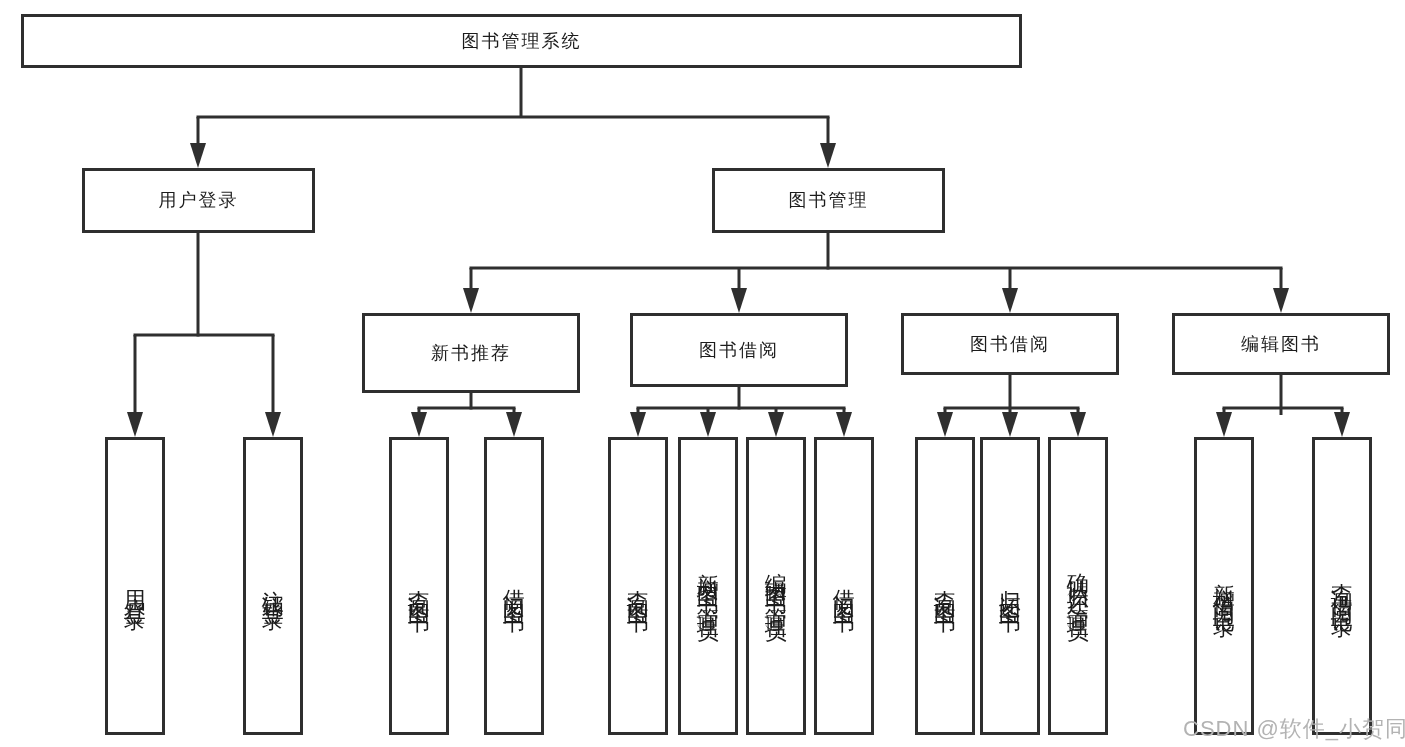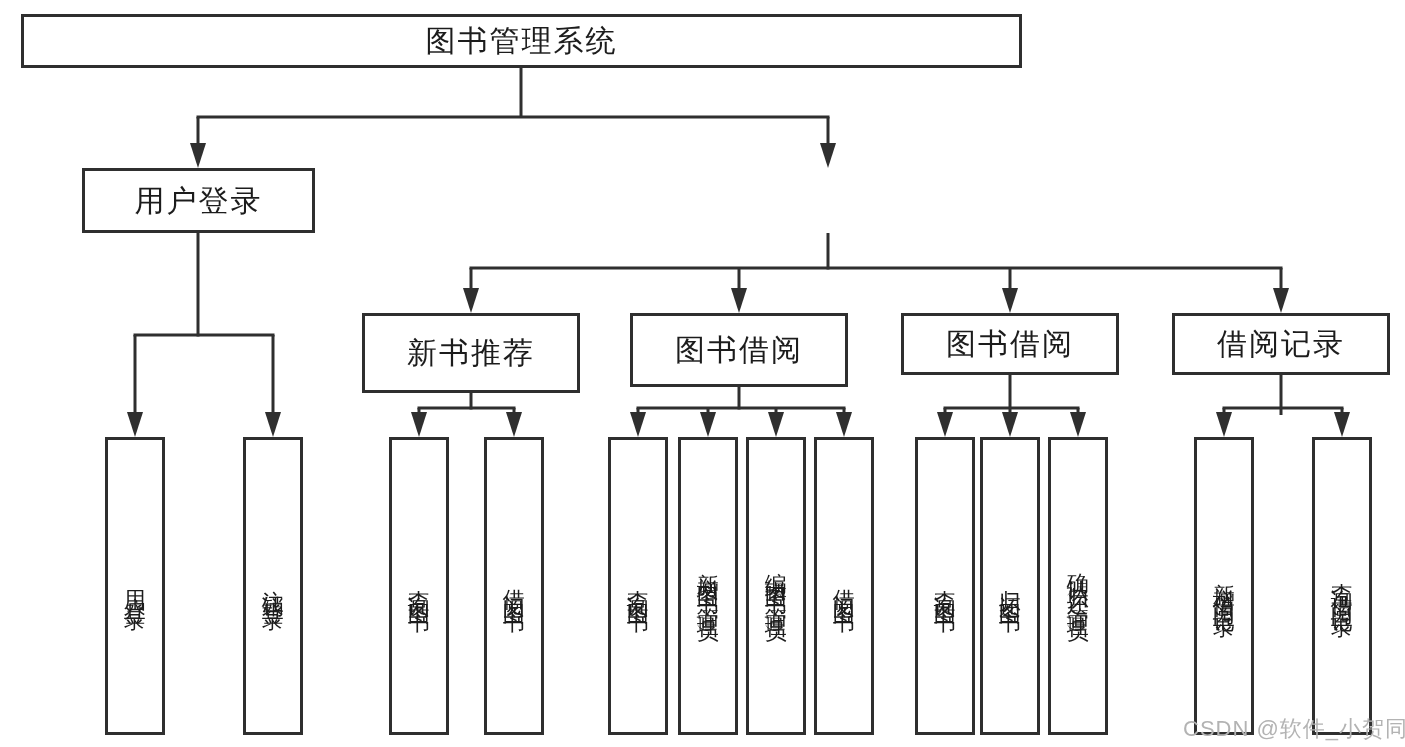--- a/index.html
+++ b/index.html
@@ -22,21 +22,21 @@
     background: #ffffff;
     border: 3px solid #2f2f2f;
     display: flex;
     align-items: center;
     justify-content: center;
     color: #1c1c1c;
     z-index: 1;
     line-height: 1.25;
   }
   .box.h {
-    font-size: 30px;
+    font-size: 18px;
     letter-spacing: 2px;
     white-space: nowrap;
   }
   .box.v {
     writing-mode: vertical-rl;
     text-orientation: mixed;
     font-size: 22px;
     letter-spacing: 7px;
     white-space: nowrap;
   }
@@ -121,25 +121,26 @@
       <polygon points="1002,412 1018,412 1010,437"></polygon>
       <polygon points="1070,412 1086,412 1078,437"></polygon>
       <polygon points="1216,412 1232,412 1224,437"></polygon>
       <polygon points="1334,412 1350,412 1342,437"></polygon>
     </g>
   </svg>
 
   <div class="box h" style="left:21px;top:14px;width:1001px;height:54px">图书管理系统</div>
 
   <div class="box h" style="left:82px;top:168px;width:233px;height:65px">用户登录</div>
+  <div class="box h" style="left:712px;top:168px;width:233px;height:65px">图书管理</div>
 
   <div class="box h" style="left:362px;top:313px;width:218px;height:80px">新书推荐</div>
   <div class="box h" style="left:630px;top:313px;width:218px;height:74px">图书借阅</div>
   <div class="box h" style="left:901px;top:313px;width:218px;height:62px">图书借阅</div>
-  <div class="box h" style="left:1172px;top:313px;width:218px;height:62px">借阅记录</div>
+  <div class="box h" style="left:1172px;top:313px;width:218px;height:62px">编辑图书</div>
 
   <div class="box v" style="left:105px;top:437px;width:60px;height:298px">用户登录</div>
   <div class="box v" style="left:243px;top:437px;width:60px;height:298px">注销登录</div>
 
   <div class="box v" style="left:389px;top:437px;width:60px;height:298px">查询图书</div>
   <div class="box v" style="left:484px;top:437px;width:60px;height:298px">借阅图书</div>
 
   <div class="box v" style="left:608px;top:437px;width:60px;height:298px">查询图书</div>
   <div class="box v" style="left:678px;top:437px;width:60px;height:298px">新增图书（管理员）</div>
   <div class="box v" style="left:746px;top:437px;width:60px;height:298px">编辑图书（管理员）</div>

